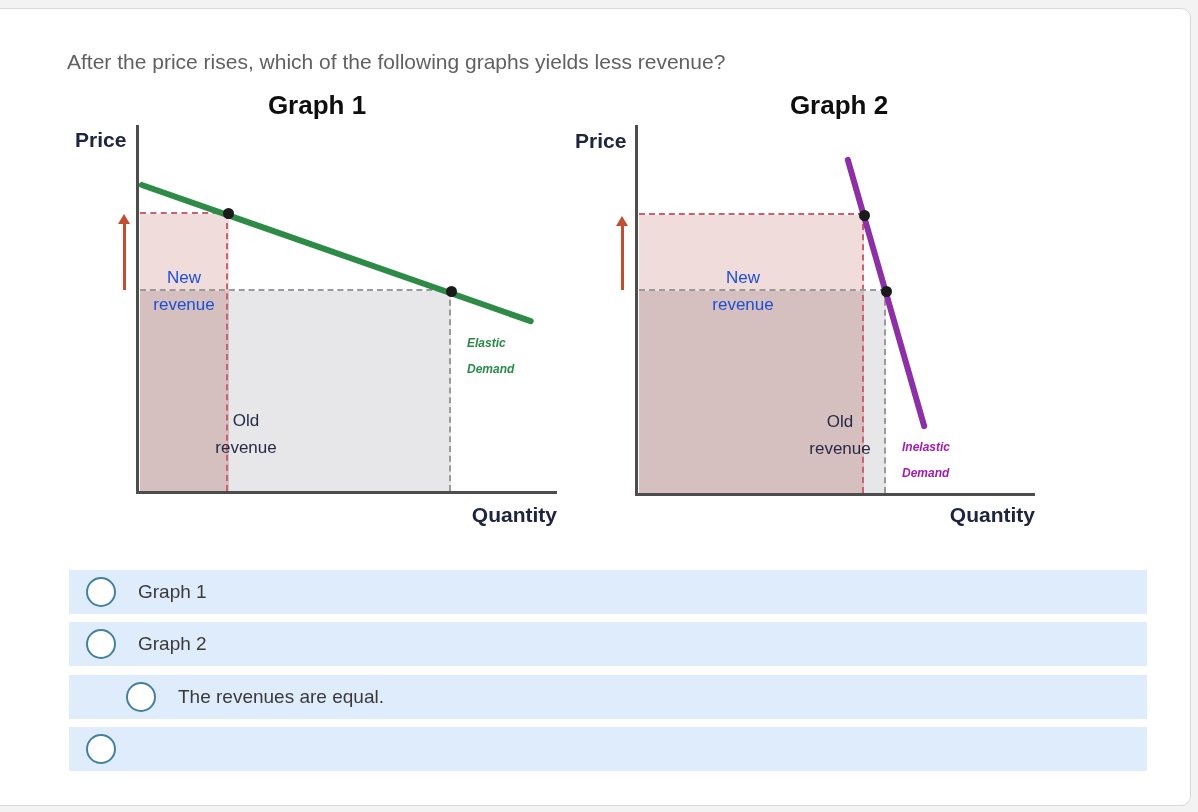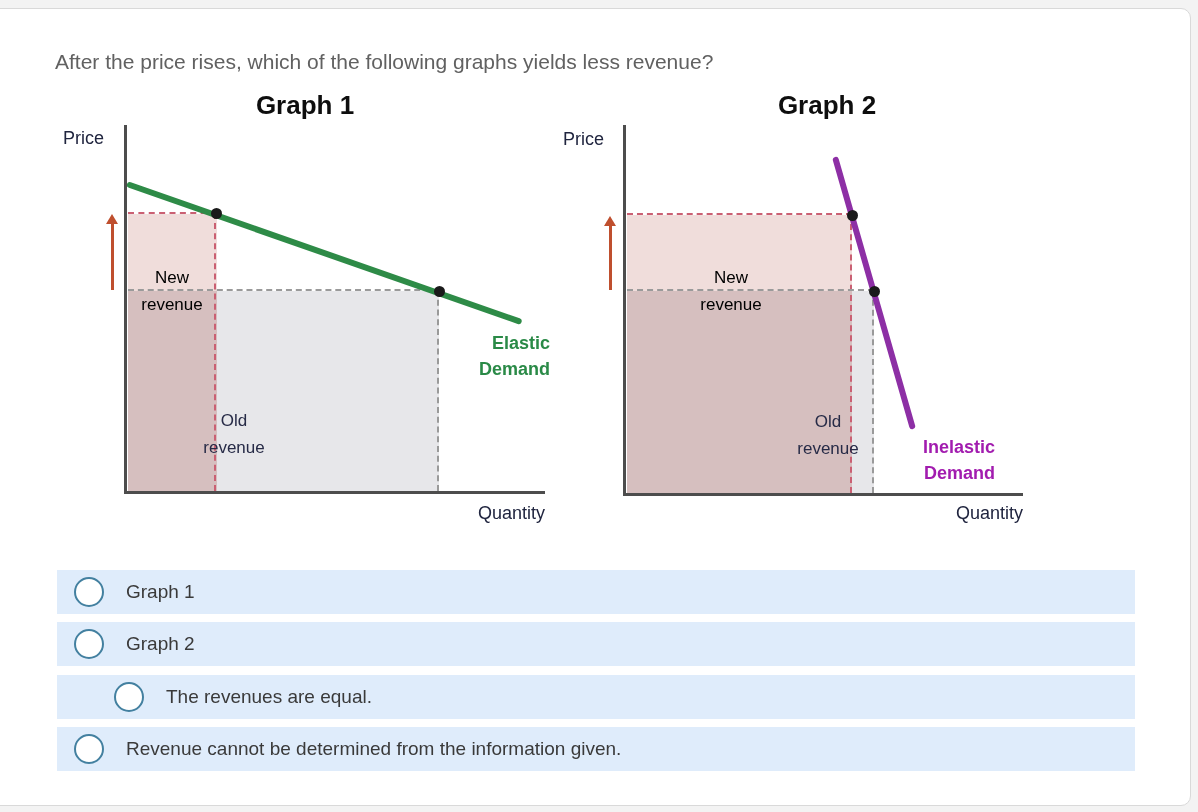--- a/index.html
+++ b/index.html
@@ -1,31 +1,31 @@
 <!DOCTYPE html>
 <html><head>
 <meta charset="utf-8">
 <style>
   * { margin:0; padding:0; box-sizing:border-box; }
   html,body { width:1198px; height:812px; }
   body { background:#f3f3f3; font-family:"Liberation Sans", sans-serif; position:relative; overflow:hidden; }
   #card { position:absolute; left:-14px; top:8px; width:1205px; height:798px;
           background:#ffffff; border:1px solid #d9d9d9; border-radius:10px; }
-  #stage { position:absolute; left:0; top:0; width:1034px; height:812px; }
+  #stage { position:absolute; left:12px; top:0; width:1034px; height:812px; }
 
   .abs { position:absolute; }
 
   
   .question { left:55px; top:50px; width:900px; font-size:21px; color:#616161; }
   .gtitle { top:90px; width:210px; text-align:center; font-size:26px; font-weight:bold; color:#0e0e0e; }
 
   
   .vaxis { width:3px; background:#4d4d4d; }
   .haxis { height:3px; background:#4d4d4d; }
-  .axis-label { font-size:18px; font-weight:normal; color:#20253f; }
+  .axis-label { font-size:21px; font-weight:bold; color:#20253f; }
 
   
   .rect-pink  { background:#f0dddb; }
   .rect-gray  { background:#e7e7ea; }
   .rect-olap  { background:#d6bfbf; }
 
   
   .dash-pink-h { border-top:2px dashed #ca6073; }
   .dash-pink-v { border-left:2px dashed #ca6073; }
   .dash-gray-h { border-top:2px dashed #9a9a9a; }
@@ -38,23 +38,23 @@
 
   .dot { width:11px; height:11px; border-radius:50%; background:#1a1a1a; }
 
   
   .arrow-shaft { width:3px; background:#bf4f2e; }
   .arrow-head  { width:0; height:0; border-left:6px solid transparent;
                  border-right:6px solid transparent; border-bottom:10px solid #bf4f2e; }
 
   
   .lbl { font-size:17px; line-height:27px; text-align:center; }
-  .lbl-new { color:#000000; }
+  .lbl-new { color:#1d4ed8; }
   .lbl-old { color:#272b47;margin-top:48px; }
-  .lbl-curve { font-size:18px; font-weight:bold; line-height:26px; text-align:right; }
+  .lbl-curve { font-size:12px; font-weight:bold; line-height:26px; text-align:left;font-style:italic; }
   .lbl-elastic { color:#2a8a47; }
   .lbl-inelastic { color:#a21caf; }
 
   
   .opt-row { left:57px; width:1078px; height:44px; background:#dfecfb; display:flex;
              align-items:center; cursor:pointer; }
   .radio { width:30px; height:30px; border-radius:50%; border:2px solid #4380a0;
            background:#ffffff; margin-left:17px; flex:0 0 auto; }
   .opt-label { margin-left:22px; font-size:19px; color:#3a3a3a; }
 </style>
@@ -145,16 +145,15 @@
   <div class="abs opt-row" style="top:622px;">
     <div class="radio"></div>
     <div class="opt-label">Graph 2</div>
   </div>
   <div class="abs opt-row" style="top:675px;padding-left:40px;">
     <div class="radio"></div>
     <div class="opt-label">The revenues are equal.</div>
   </div>
   <div class="abs opt-row" style="top:727px;">
     <div class="radio"></div>
-    <div class="opt-label">Revenue cannot be determined from the information given.</div>
   </div>
 
 </div>
 
 </body></html>

